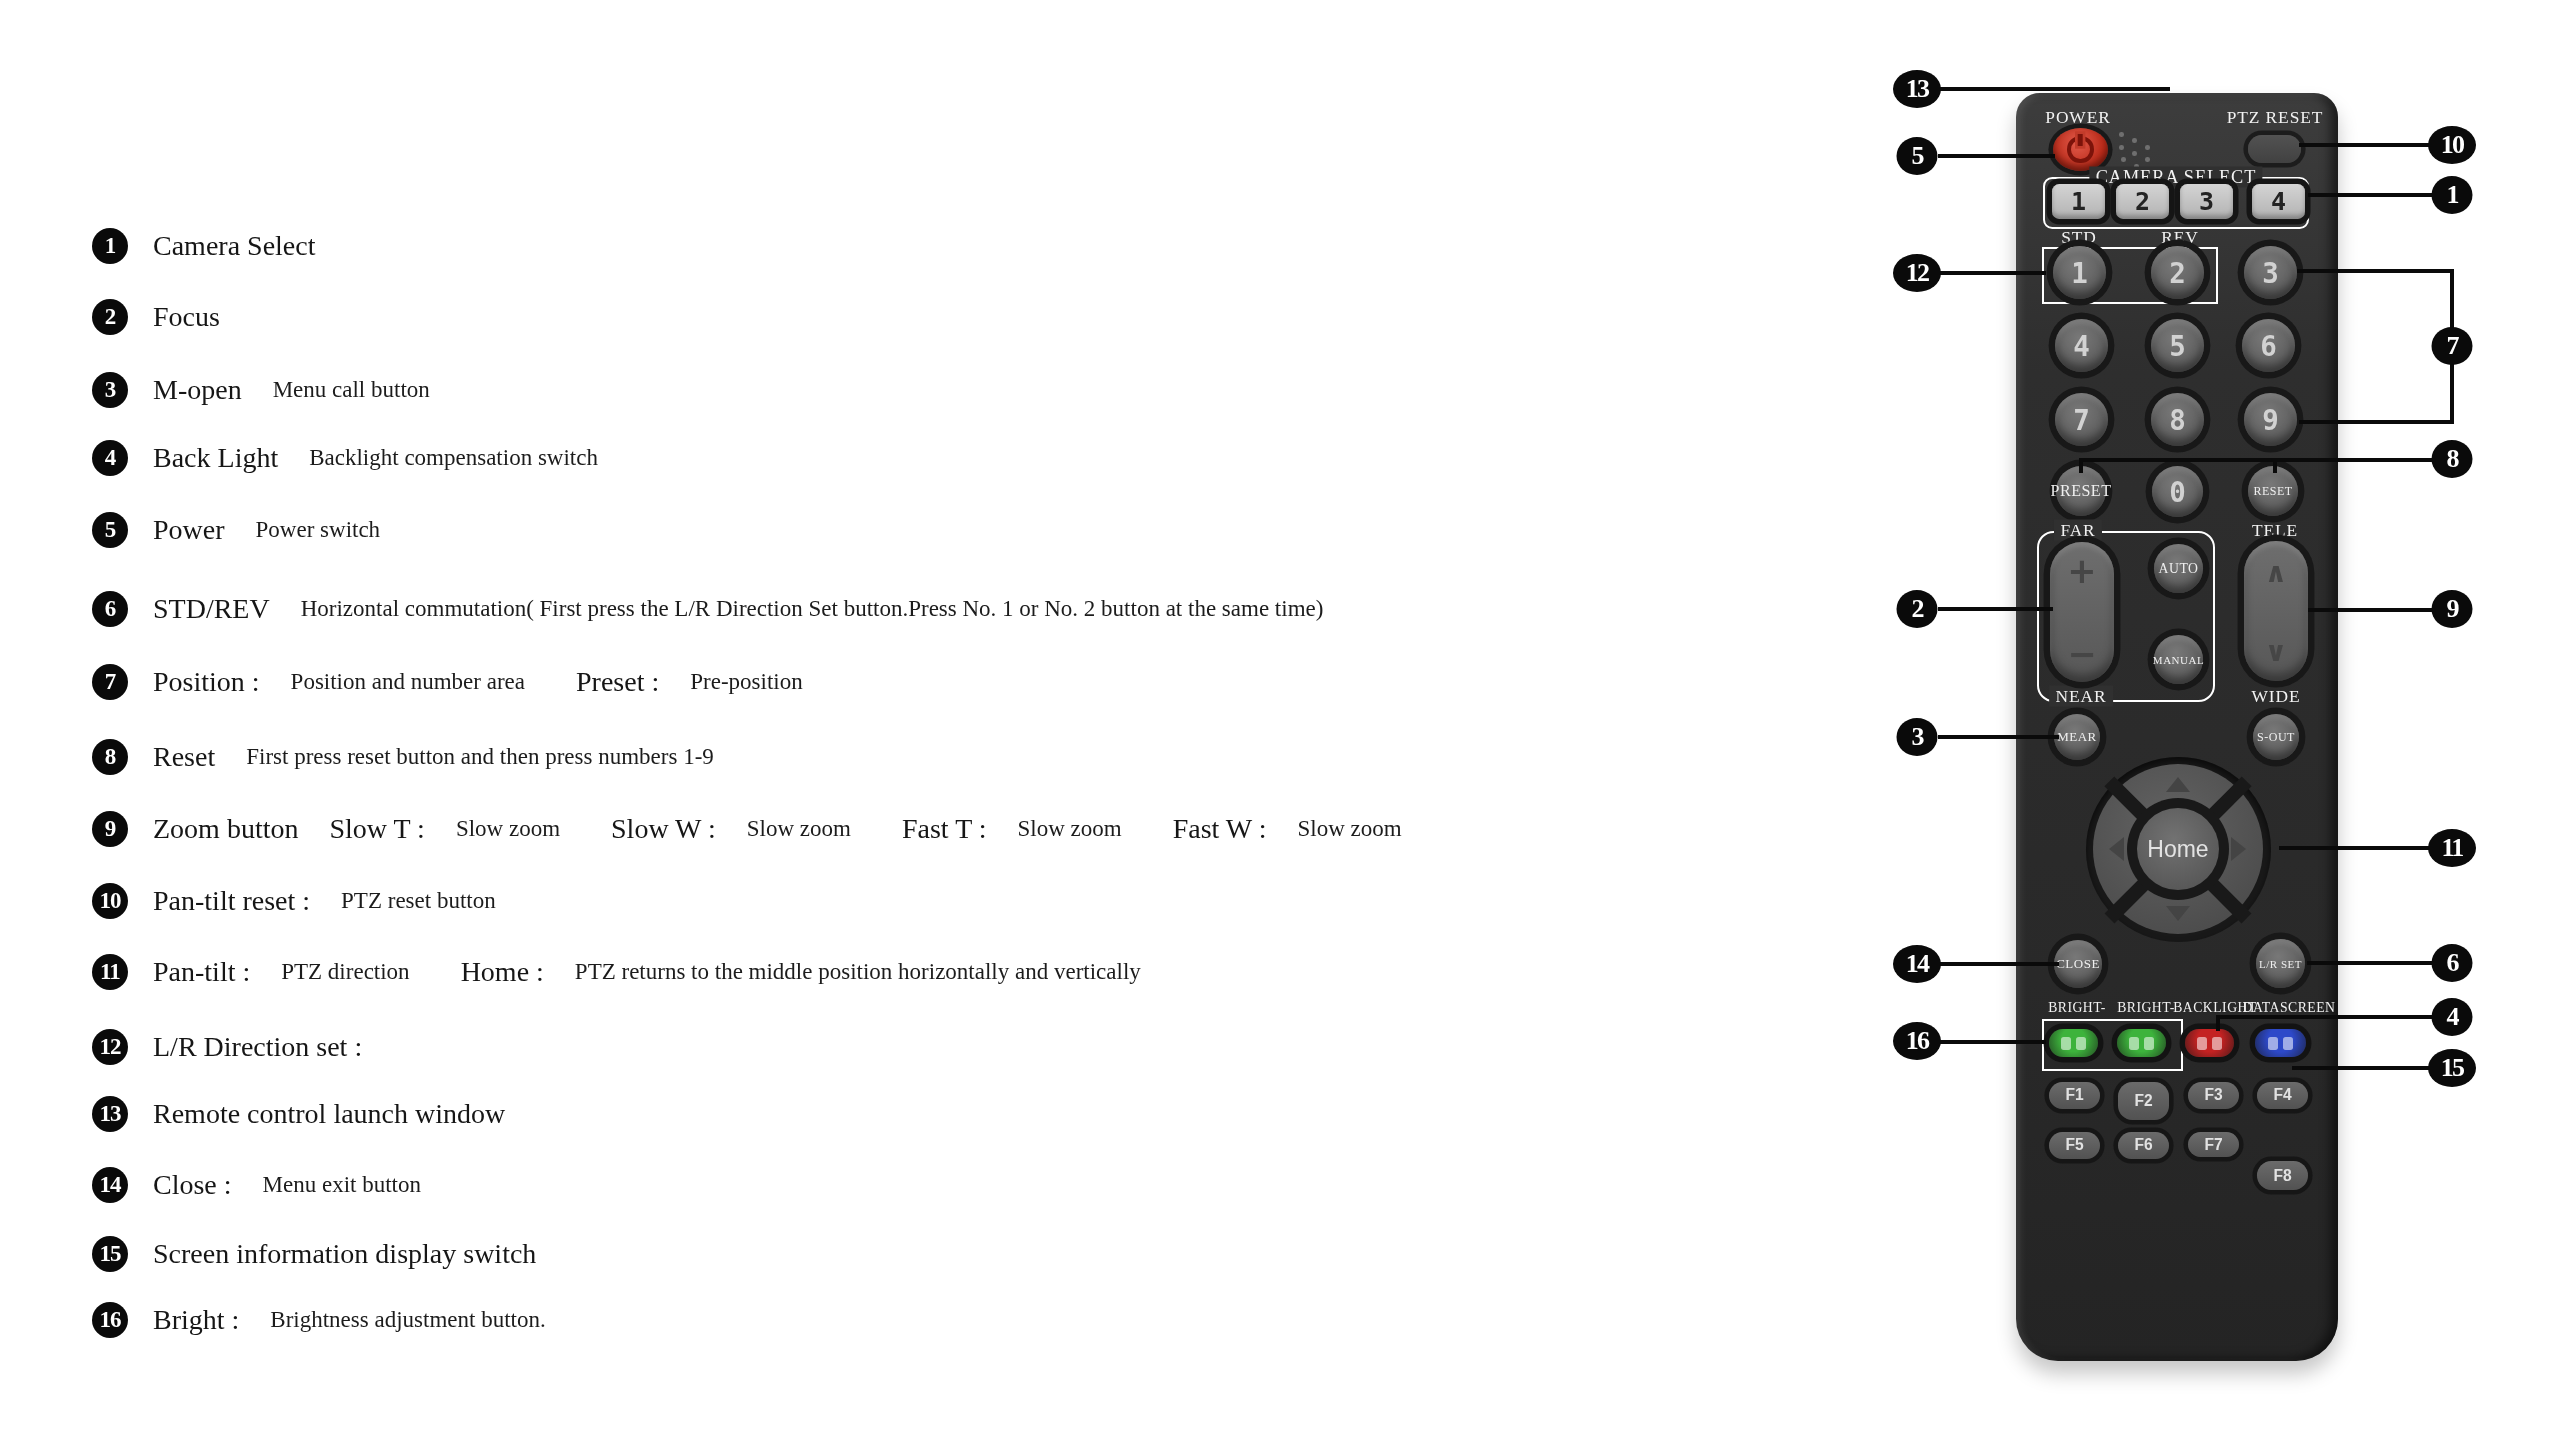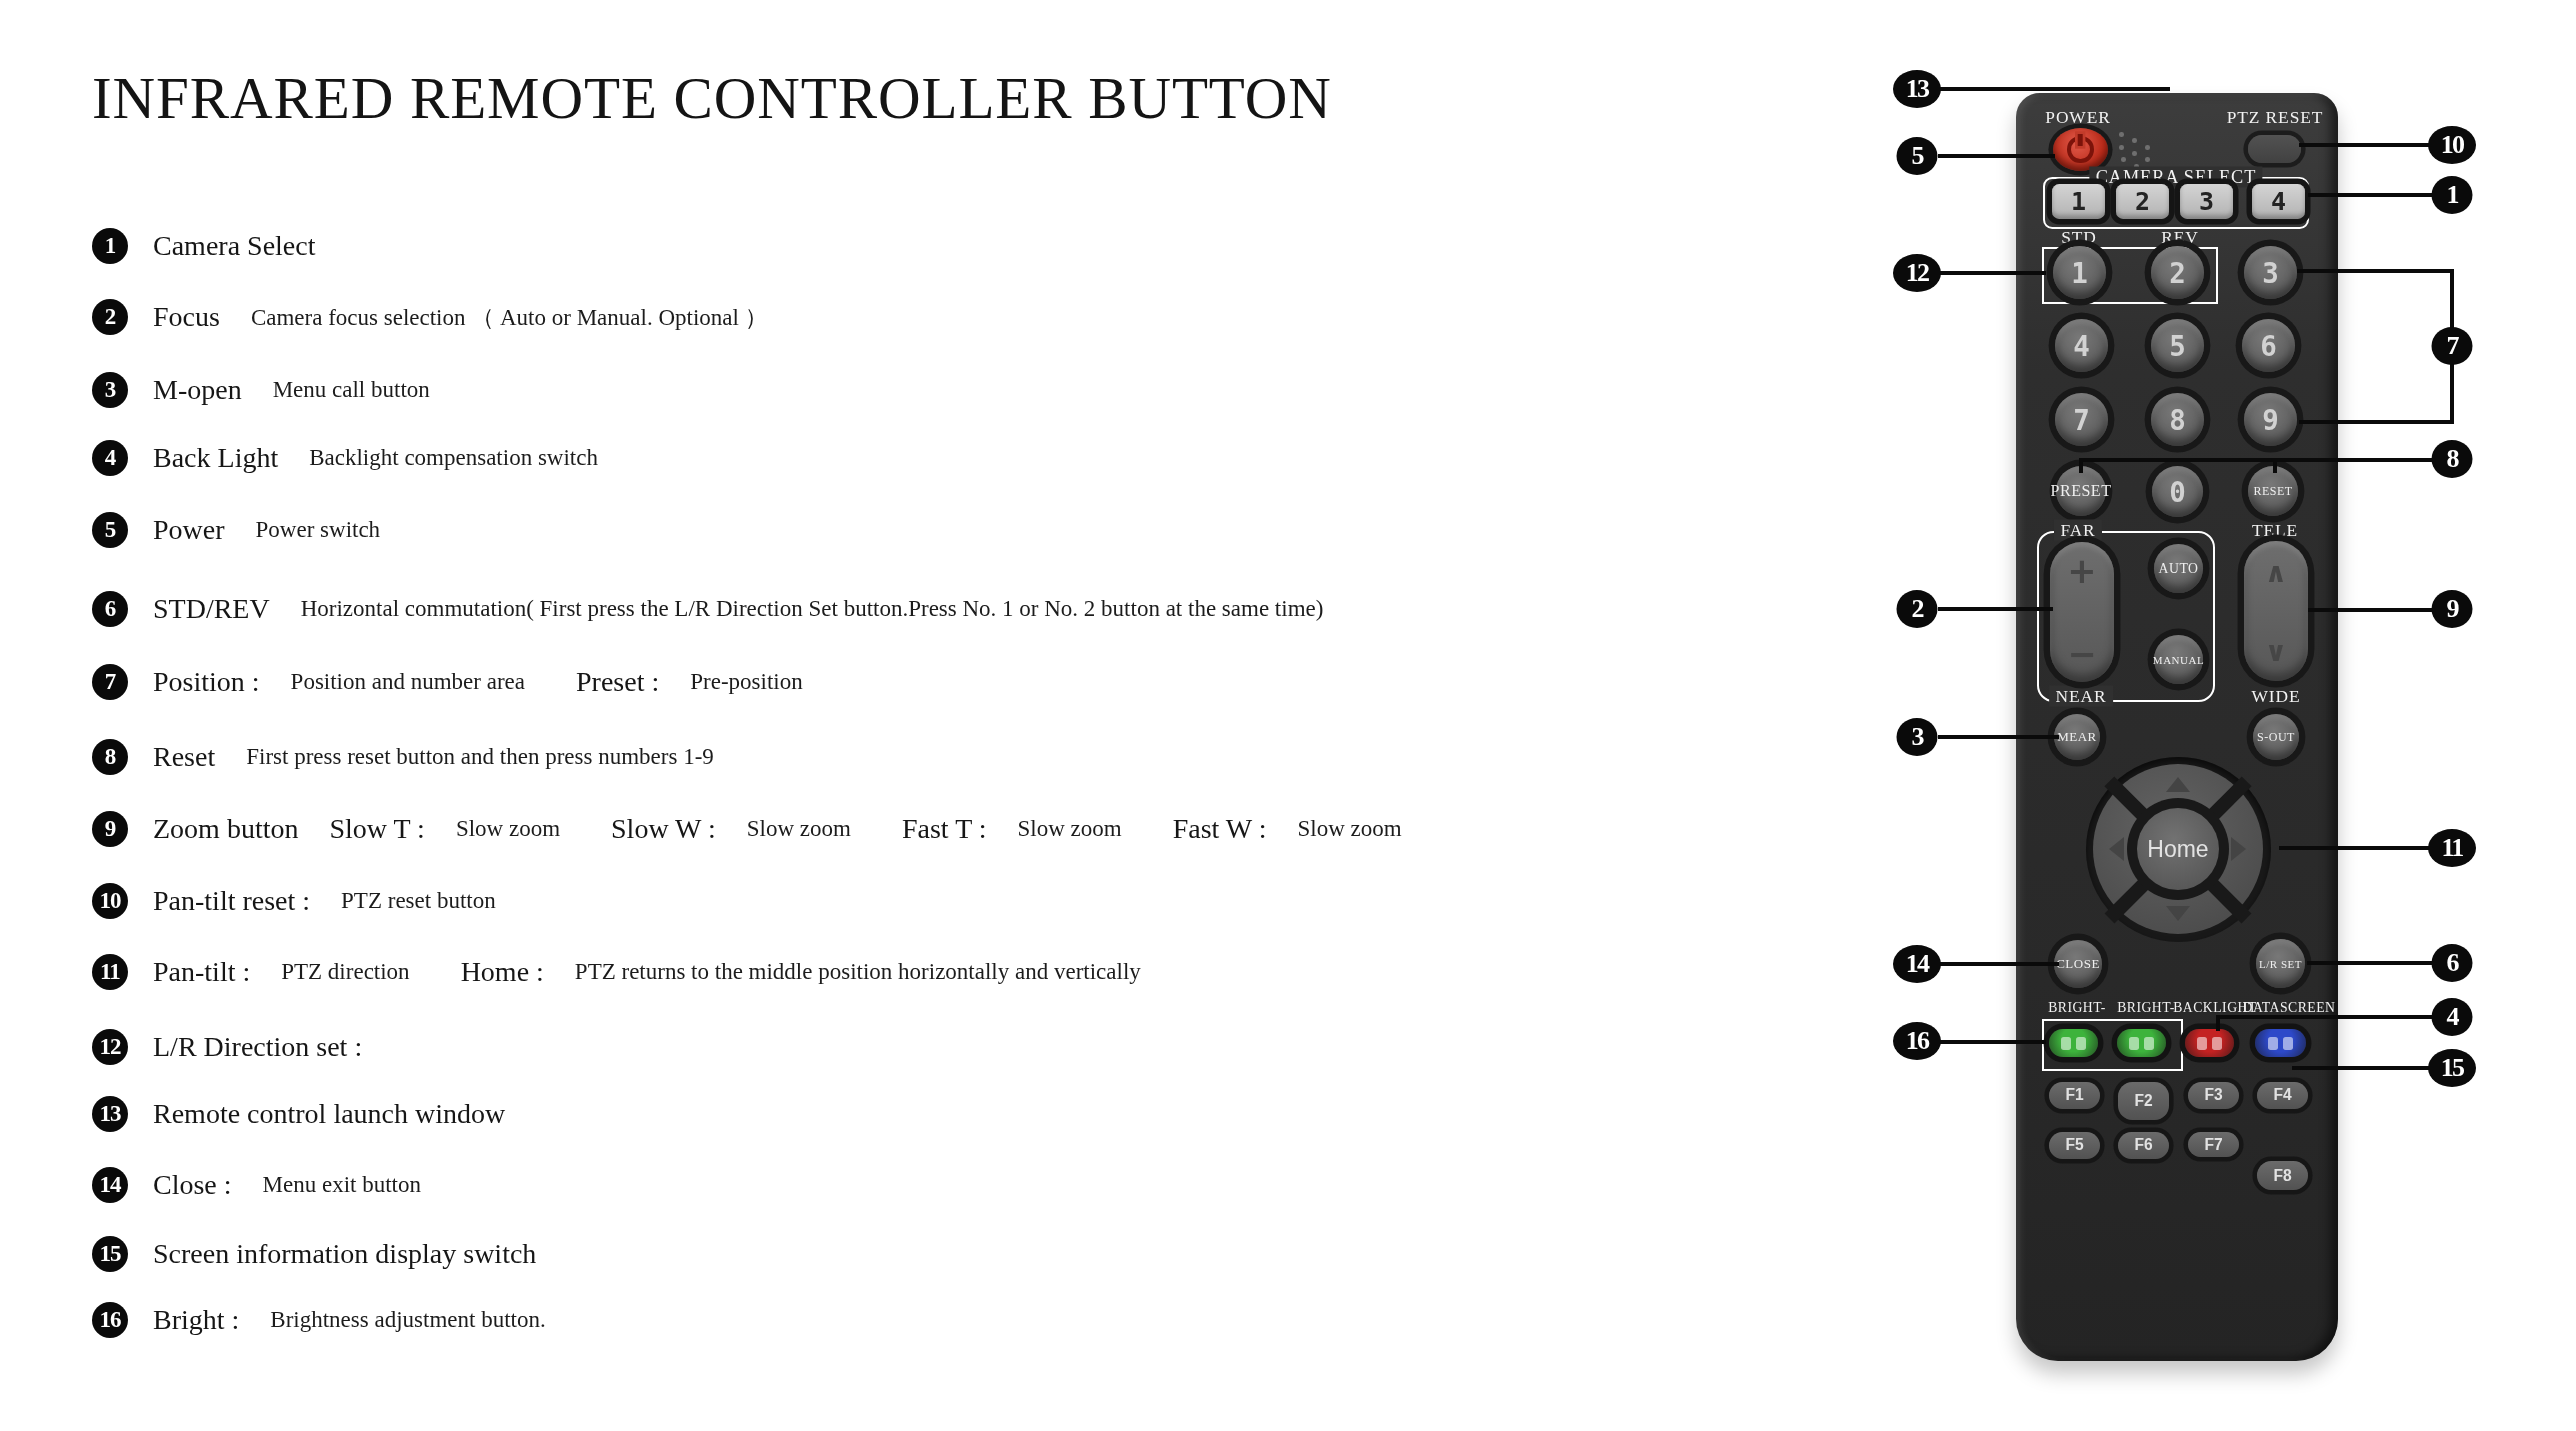--- a/index.html
+++ b/index.html
@@ -92,31 +92,29 @@
   .c-line{position:absolute;background:#0a0a0a;z-index:8;}
   .callout{position:absolute;background:#0a0a0a;color:#fff;border-radius:50%;z-index:9;
       display:flex;align-items:center;justify-content:center;font-size:26px;font-weight:700;
       letter-spacing:-1.8px;transform:translate(-50%,-50%);}
 </style>
 </head>
 <body>
 
 <div class="stage">
 
-  <div class="title">INFRARED REMOTE CONTROLLER BUTTON</div>
 
   <div id="legend">
       <div class="legend-row" style="top: 228px;">
         <span class="legend-num">1</span>
         <span class="seg term">Camera Select</span>
       </div>
       <div class="legend-row" style="top: 299px;">
         <span class="legend-num">2</span>
         <span class="seg term">Focus</span>
-        <span class="seg desc">Camera focus selection （ Auto or Manual. Optional ）</span>
       </div>
       <div class="legend-row" style="top: 372px;">
         <span class="legend-num">3</span>
         <span class="seg term">M-open</span>
         <span class="seg desc">Menu call button</span>
       </div>
       <div class="legend-row" style="top: 440px;">
         <span class="legend-num">4</span>
         <span class="seg term">Back Light</span>
         <span class="seg desc">Backlight compensation switch</span>

